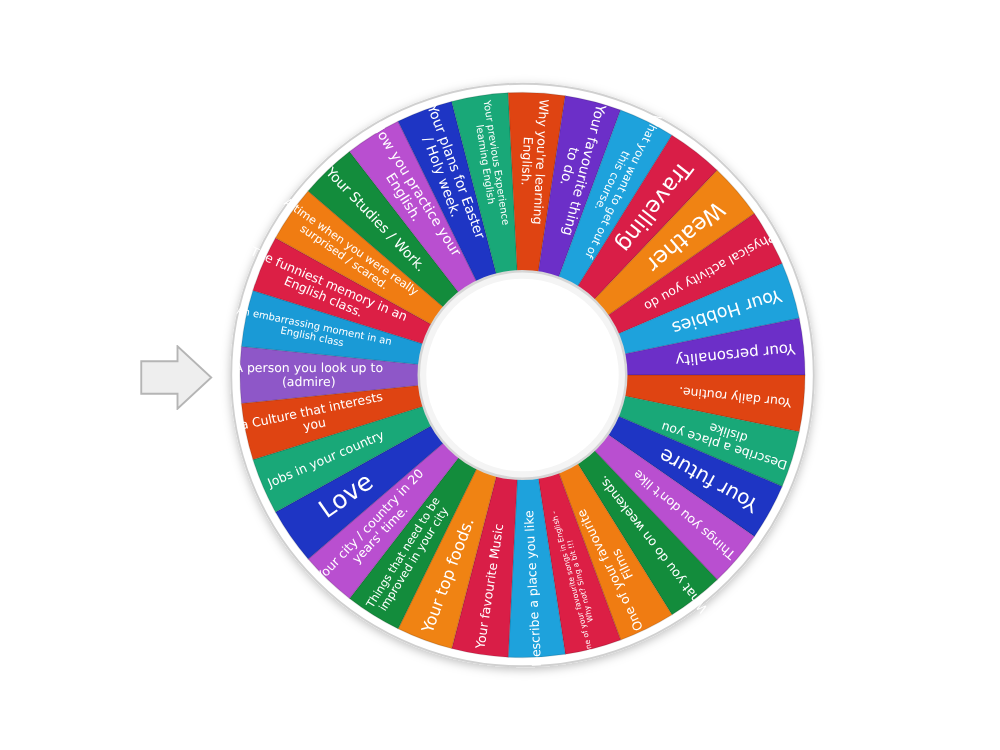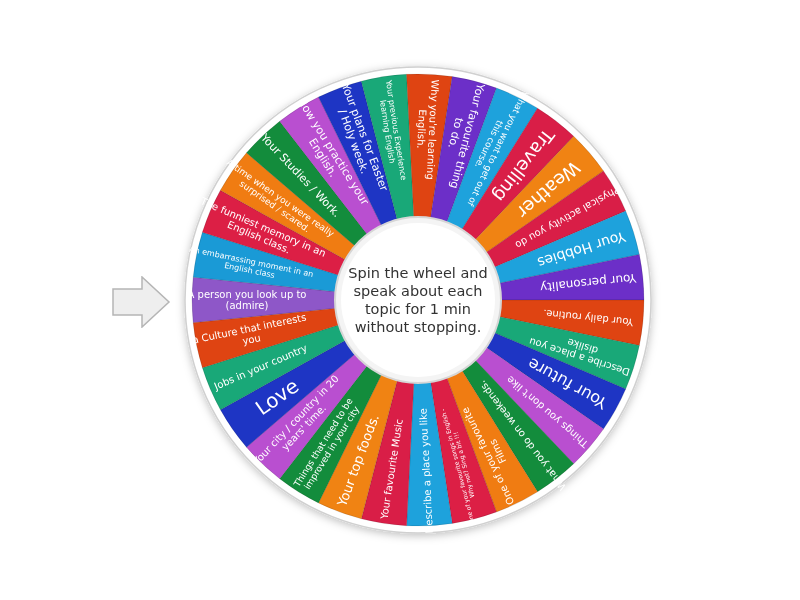--- a/index.html
+++ b/index.html
@@ -140,18 +140,17 @@
         <path d="M418,300 L220.3976647513246,409.6782435320246 A226,226 0 0 1 202.36452805358903,367.6560657919791 Z" fill="#19a878" stroke="rgba(0,0,0,0.12)" stroke-width="1"></path>
         <text x="260.8582142129406" y="367.43485122437755" fill="#ffffff" font-size="10" font-family="&quot;DejaVu Sans&quot;, sans-serif" text-anchor="middle" dominant-baseline="middle" transform="rotate(696.7741935483871 260.8582142129406 367.43485122437755)"><tspan x="260.8582142129406" dy="0">Jobs in your country</tspan></text>
       </g>
       <g>
         <path d="M418,300 L202.36452805358903,367.6560657919791 A226,226 0 0 1 193.15953291343175,322.86404076916006 Z" fill="#df4412" stroke="rgba(0,0,0,0.12)" stroke-width="1"></path>
         <text x="250.50038004582342" y="334.4220469351608" fill="#ffffff" font-size="10" font-family="&quot;DejaVu Sans&quot;, sans-serif" text-anchor="middle" dominant-baseline="middle" transform="rotate(708.3870967741935 250.50038004582342 334.4220469351608)"><tspan x="250.50038004582342" dy="-5.5">a Culture that interests</tspan><tspan x="250.50038004582342" dy="11">you</tspan></text>
       </g>
       <circle cx="418" cy="300" r="83" fill="#f4f4f4" stroke="#d6d6d6" stroke-width="2"></circle>
       <circle cx="418" cy="300" r="77" fill="#ffffff"></circle>
     </svg>
-  <div class="center-text">Spin the wheel and speak about each topic for 1 min without stopping.</div>
 </div>
 
 <svg class="pointer" width="60" height="52">
   <polygon points="1,13 30,13 30,1 57,26 30,51 30,39 1,39" fill="#eeeeee" stroke="#b5b5b5" stroke-width="1.5"></polygon>
 </svg>
 
 </body></html>

